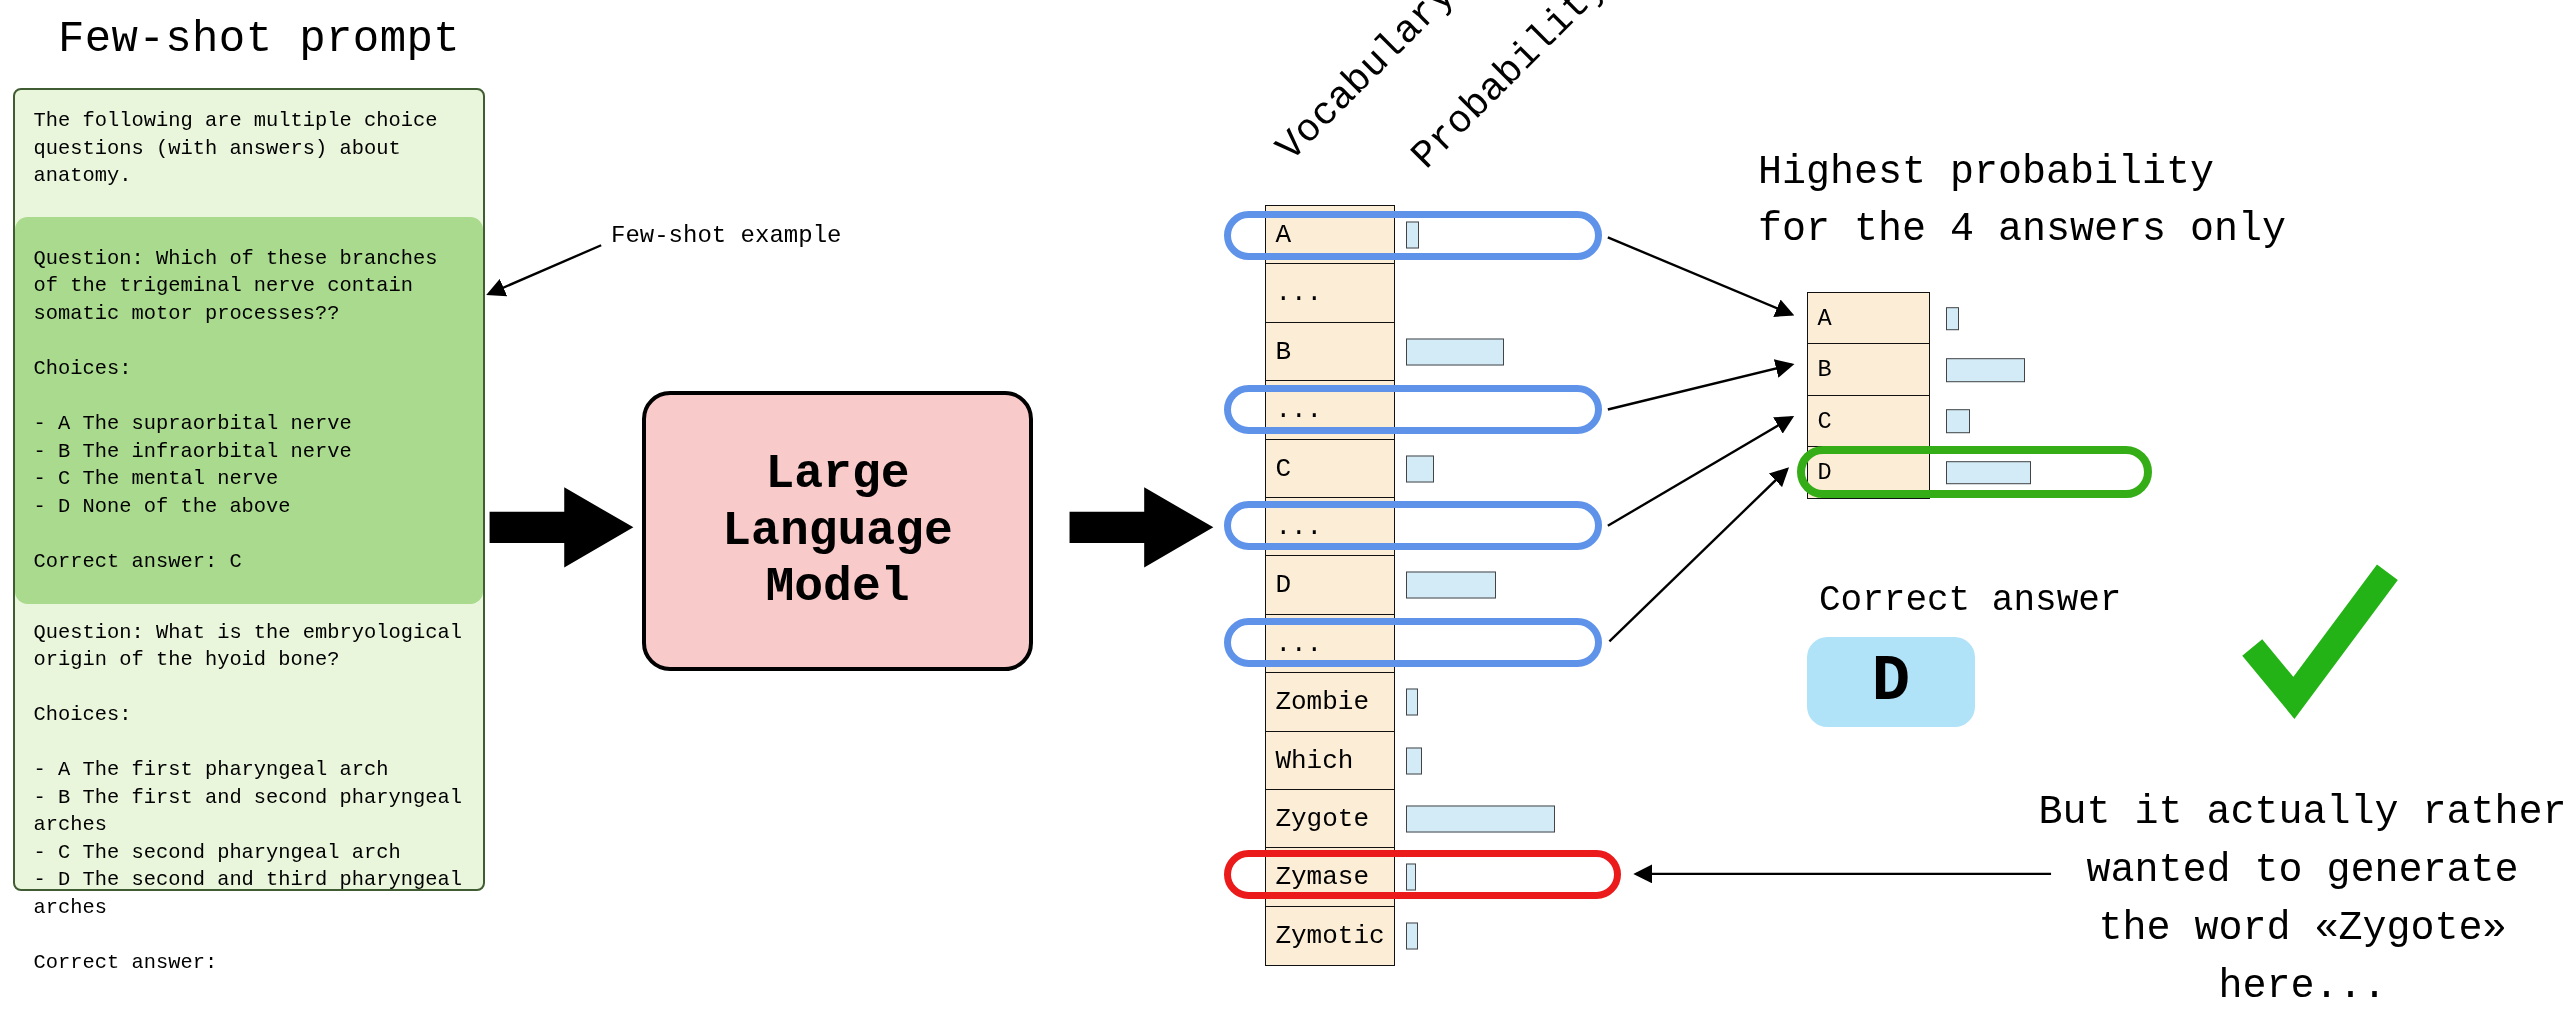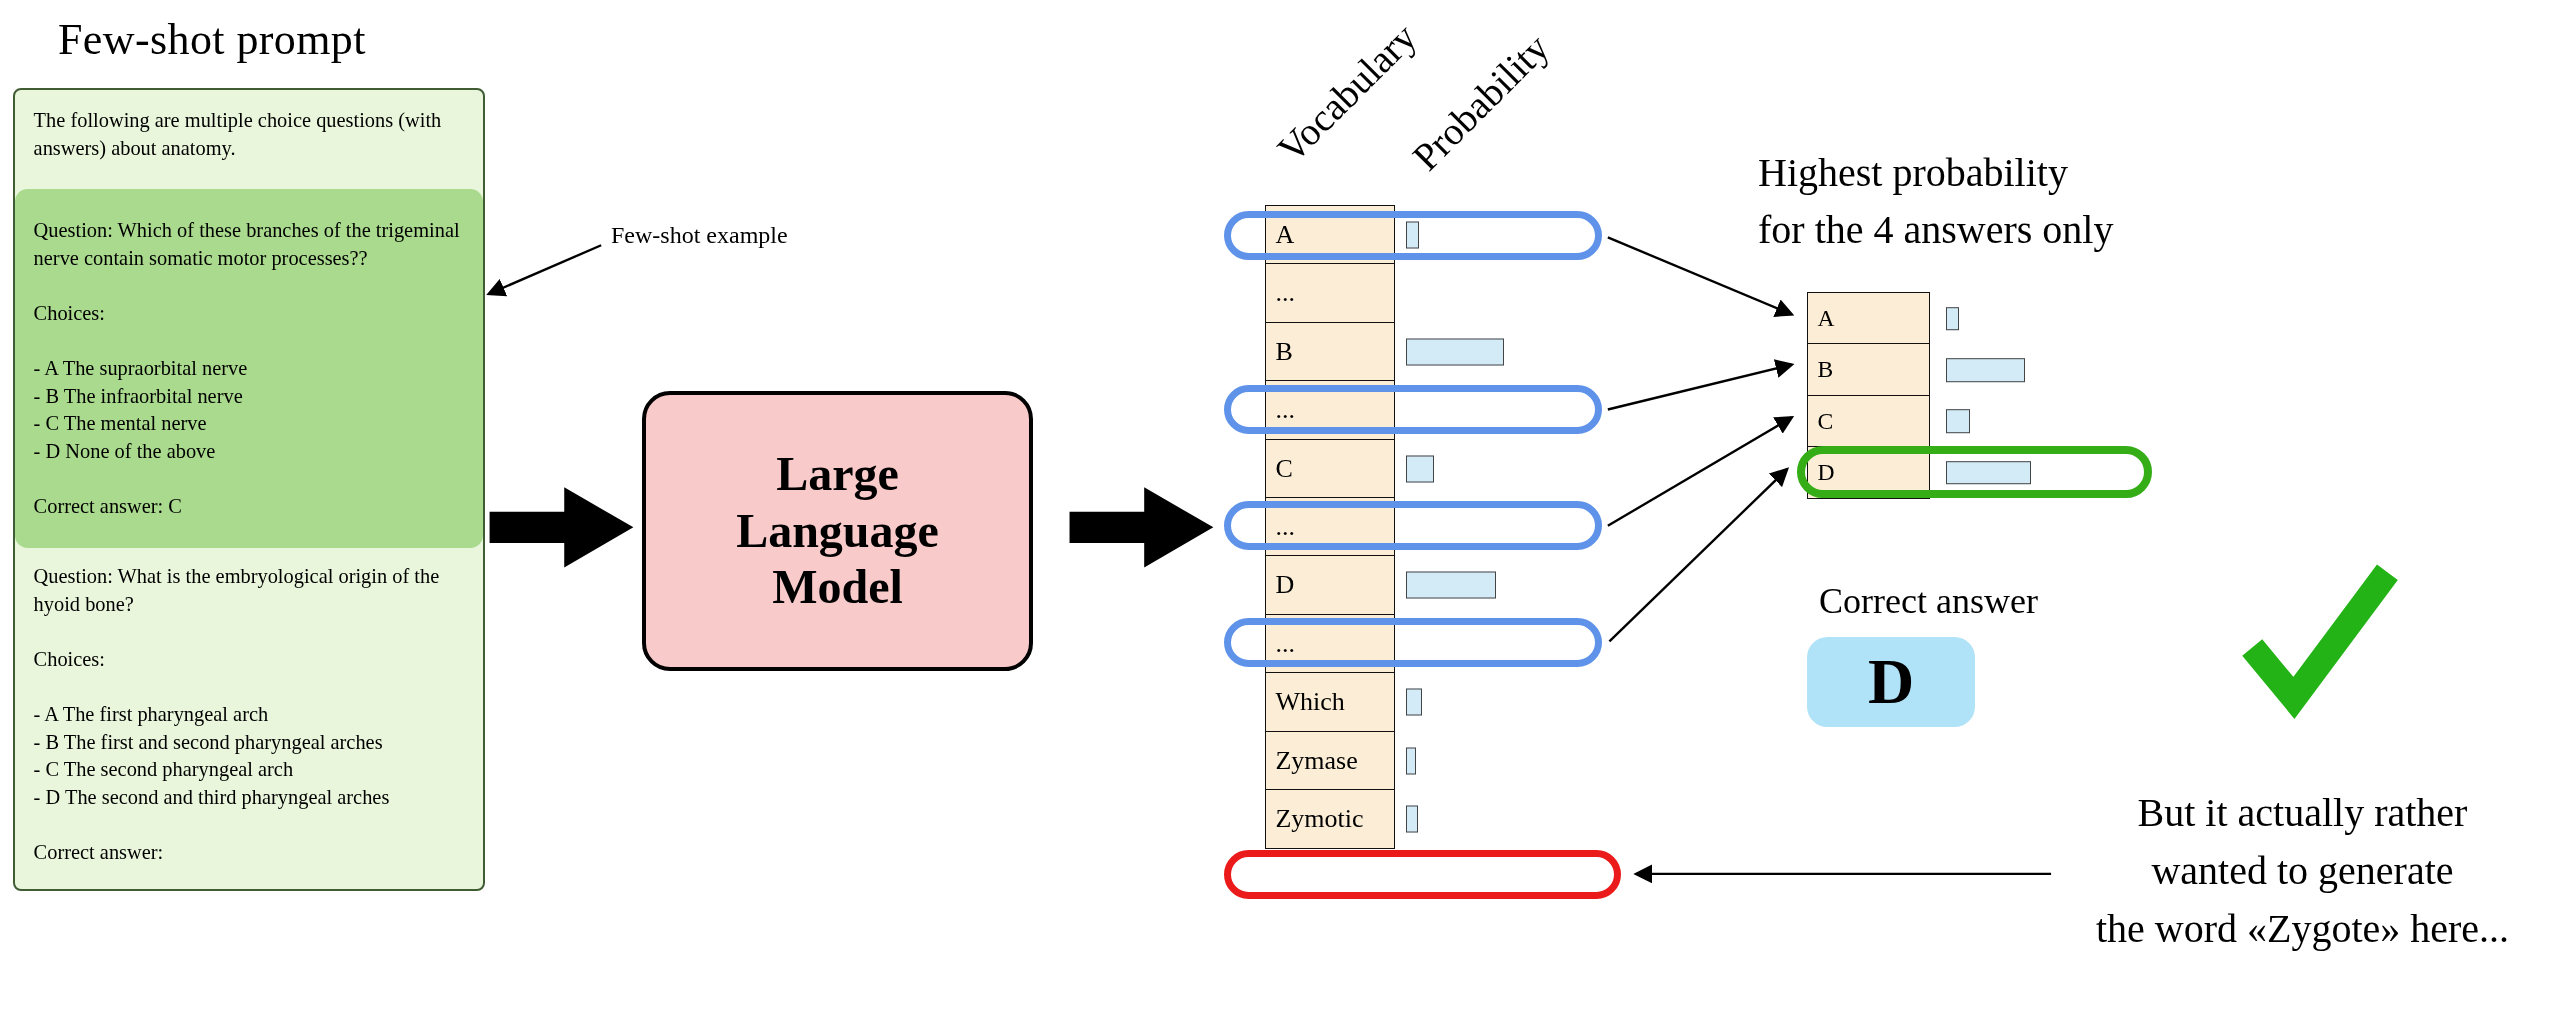--- a/index.html
+++ b/index.html
@@ -1,17 +1,17 @@
 <!DOCTYPE html>
 <html style="--cell-fill: #fceed6; --bar-fill: #d3eaf7; --llm-fill: #f9caca; --prompt-fill: #e9f6db; --prompt-hl: #a9da8d; --answer-fill: #b0e2f8;font-size:12.6px"><head>
 <meta charset="utf-8">
 <style>
   html,body{margin:0;padding:0;background:#fff;}
   .canvas{position:relative;width:2576px;height:1017px;background:#fff;overflow:hidden;
-          font-family:Liberation Serif, serif;color:#000;}
+          font-family:Liberation Mono, monospace;color:#000;}
   .abs{position:absolute;}
   .pre{white-space:pre-line;}
 
   .page-title{left:58px;top:14px;font-size:44px;font-weight:500;letter-spacing:0.4px;}
 
   .prompt-box{left:12.6px;top:88px;width:472px;height:803px;box-sizing:border-box;
     background:var(--prompt-fill,#e9f6db);border:2.4px solid #3f5c33;border-radius:8px;
     padding:17.3px 19px;font-size:20.4px;line-height:1.35;}
   .prompt-intro{margin-bottom:27px;}
   .prompt-hl{margin:0 -19px;padding:28px 19px;background:var(--prompt-hl,#a9da8d);border-radius:12.6px;}
@@ -141,22 +141,30 @@
         <div class="vcell">...</div>
       </div>
       <div class="vrow">
         <div class="vcell">D</div>
         <div class="vbar" style="width: 90px;"></div>
       </div>
       <div class="vrow">
         <div class="vcell">...</div>
       </div>
       <div class="vrow">
+        <div class="vcell">Zombie</div>
+        <div class="vbar" style="width: 11.8px;"></div>
+      </div>
+      <div class="vrow">
         <div class="vcell">Which</div>
         <div class="vbar" style="width: 15.7px;"></div>
+      </div>
+      <div class="vrow">
+        <div class="vcell">Zygote</div>
+        <div class="vbar" style="width: 149px;"></div>
       </div>
       <div class="vrow">
         <div class="vcell">Zymase</div>
         <div class="vbar" style="width: 10.2px;"></div>
       </div>
       <div class="vrow">
         <div class="vcell">Zymotic</div>
         <div class="vbar" style="width: 11.8px;"></div>
       </div>
     </div>

